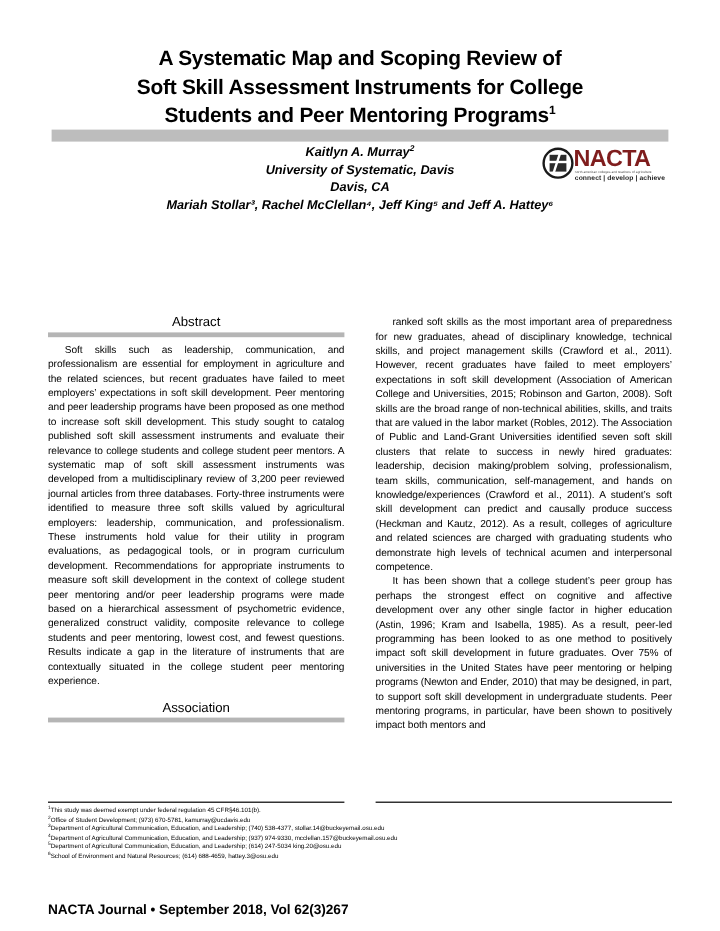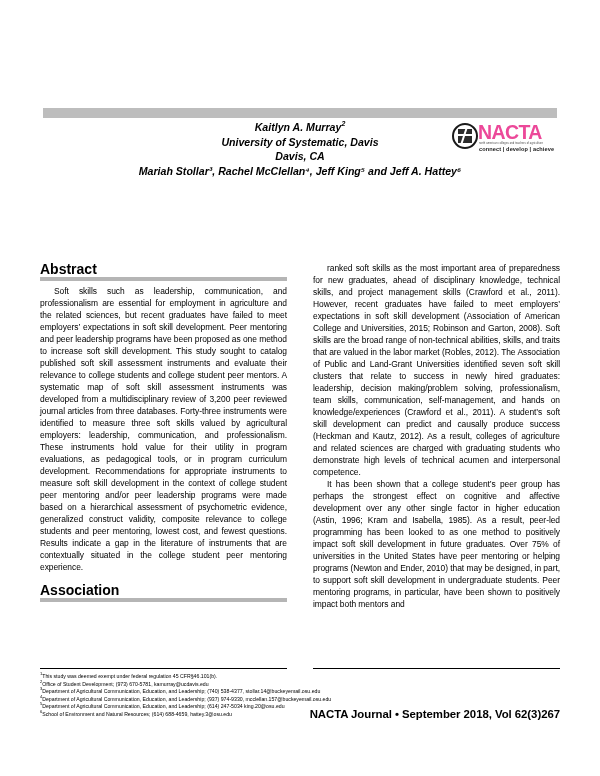--- a/index.html
+++ b/index.html
@@ -106,21 +106,21 @@
     width: 16px; height: 2px;
     background: #ffffff;
   }
   .logo-word {
     position: absolute;
     left: 26px; top: 0px;
     font-size: 19.5px;
     font-weight: bold;
     letter-spacing: -0.6px;
     line-height: 21px;
-    color: #ec4899;
+    color: #7f1d1d;
   }
   .logo-microtext {
     position: absolute;
     left: 27px; top: 20px;
     font-size: 2.6px;
     color: #444;
     letter-spacing: 0.1px;
     white-space: nowrap;
   }
   .logo-tag {
@@ -136,24 +136,25 @@
   
   .col {
     position: absolute;
     top: 262px;
     width: 247px;
   }
   .col-left  { left: 40px; }
   .col-right { left: 313px; }
 
   .sec-head {
-    font-size: 14px;
-    font-weight: bold;
+    font-size: 11px;
+    font-weight: normal;
     margin: 0 0 1px 0;
     line-height: 14px;
+    text-align: center;
   }
   .sec-rule {
     height: 4px;
     background: #b5b5b5;
     margin: 0 0 4px 0;
   }
   p.body {
     font-size: 8.45px;
     line-height: 12.0px;
     text-align: justify;
@@ -196,37 +197,42 @@
     top: 668px;
     width: 247px;
     height: 1px;
     background: #000;
   }
 
   
   .footer {
     position: absolute;
     left: 40px;
-    top: 708px;
+    top: 753px;
     width: 520px;
     display: flex;
-    justify-content: flex-end;
+    justify-content: flex-start;
     align-items: baseline;
   }
   .footer-left, .footer-right {
     font-size: 11.4px;
     font-weight: bold;
     letter-spacing: -0.05px;
   }
 </style>
 </head>
 <body>
 
 <div class="page">
 
+  <div class="title-block">
+    <div class="title-line">A Systematic Map and Scoping Review of</div>
+    <div class="title-line">Soft Skill Assessment Instruments for College</div>
+    <div class="title-line"><span>Students and Peer Mentoring Programs</span><sup>1</sup></div>
+  </div>
   <div class="gray-band"></div>
 
   <div class="authors">
     <div><span>Kaitlyn A. Murray</span><sup>2</sup></div>
     <div>University of Systematic, Davis</div>
     <div>Davis, CA</div>
     <div>Mariah Stollar³, Rachel McClellan⁴, Jeff King⁵ and Jeff A. Hattey⁶</div>
   </div>
 
   <div class="logo">

